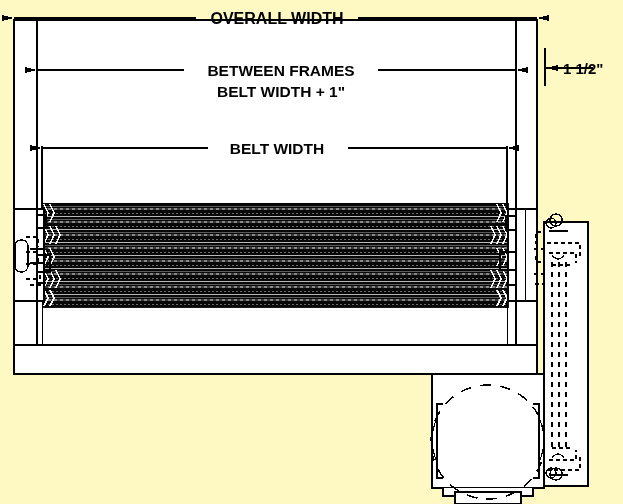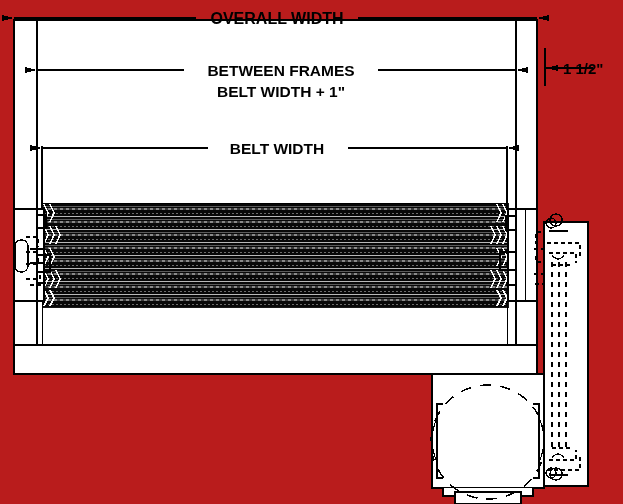--- a/index.html
+++ b/index.html
@@ -5,21 +5,21 @@
 <style>
   html,body{margin:0;padding:0;background:#ffffff;}
   body{
     font-family:"Liberation Sans", sans-serif;
     -webkit-font-smoothing:antialiased;
   }
   #stage{
     position:relative;
     width:623px;
     height:504px;
-    background:#b91c1c;
+    background:#fef9c3;
     overflow:hidden;
   }
   #stage svg{position:absolute;left:0;top:0;}
   .dimtext{
     font-family:"Liberation Sans", sans-serif;
     font-weight:bold;
     fill:#000000;
   }
   .dim-lg{font-size:16px;}
   .dim-md{font-size:15.5px;}

